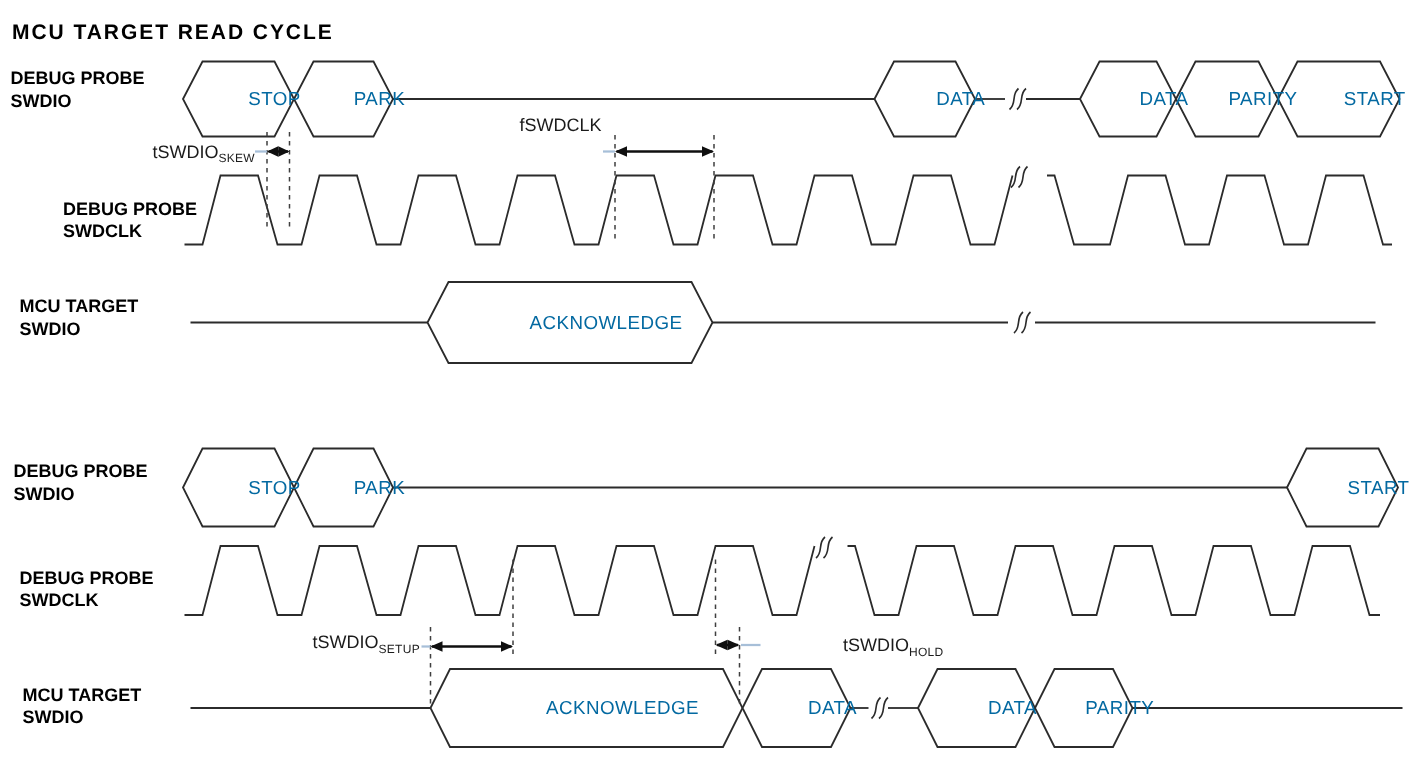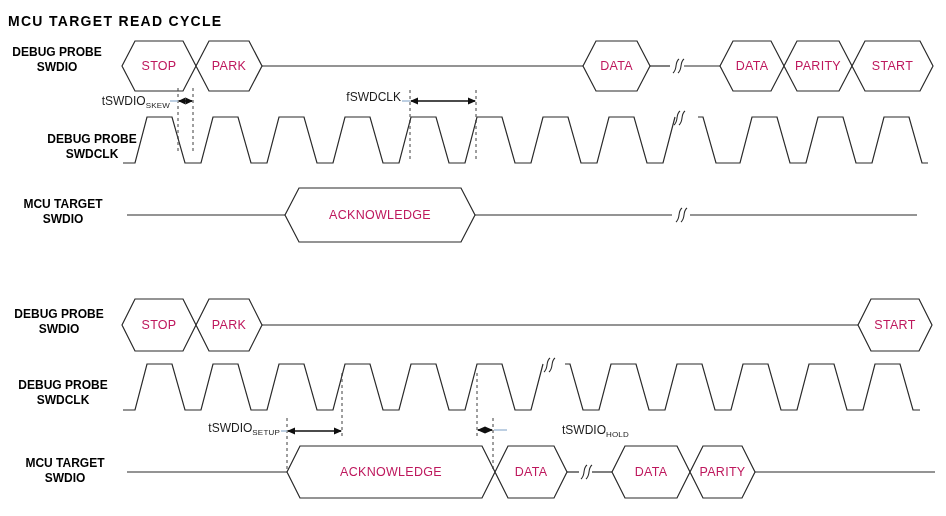--- a/index.html
+++ b/index.html
@@ -7,25 +7,25 @@
     position:relative;width:946px;height:516px;background:#fff;
     font-family:"Liberation Sans",sans-serif;overflow:hidden;color:#111;padding-left:36px;
   }
   #wave-svg{position:absolute;left:0;top:0;}
   .title{
     position:absolute;font-weight:bold;font-size:14px;letter-spacing:1.3px;
     color:#000;white-space:nowrap;
   }
   .rowlabel{
     position:absolute;font-weight:bold;font-size:12px;line-height:15px;
-    text-align:center;color:#000;width:100px;white-space:nowrap;
+    color:#000;width:100px;white-space:nowrap;
   }
   .bubble-label{
     position:absolute;transform:translate(-50%,-50%);font-size:12.5px;
-    color:#be185d;white-space:nowrap;letter-spacing:.3px;
+    color:#0369a1;white-space:nowrap;letter-spacing:.3px;margin-left:24px;
   }
   .ann{position:absolute;font-size:12px;color:#1b1b1b;white-space:nowrap;}
   .ann-sub{font-size:8px;position:relative;top:3px;letter-spacing:.2px;}
 </style>
 </head>
 <body>
 
 <div class="stage" id="stage">
   <svg id="wave-svg" width="946" height="516" viewBox="0 0 946 516">
       <g stroke="#2b2b2b" fill="none" stroke-width="1.2" stroke-linejoin="miter">
@@ -136,21 +136,21 @@
     <div>SWDCLK</div>
   </div>
   <div class="rowlabel" style="left:15px;top:456px">
     <div>MCU TARGET</div>
     <div>SWDIO</div>
   </div>
 
   <div class="ann" style="left:60px;top:94px;width:110px;text-align:right">
     <span class="ann-main">tSWDIO</span><span class="ann-sub">SKEW</span>
   </div>
-  <div class="ann" style="left:295px;top:90px;width:106px;text-align:right">
+  <div class="ann" style="left:295px;top:76px;width:106px;text-align:right">
     <span class="ann-main">fSWDCLK</span><span class="ann-sub"></span>
   </div>
   <div class="ann" style="left:172px;top:421px;width:108px;text-align:right">
     <span class="ann-main">tSWDIO</span><span class="ann-sub">SETUP</span>
   </div>
   <div class="ann" style="left:509px;top:423px;width:120px;text-align:right">
     <span class="ann-main">tSWDIO</span><span class="ann-sub">HOLD</span>
   </div>
 <div class="bubble-label" style="left: 159px; top: 66px;">STOP</div>
     <div class="bubble-label" style="left: 229px; top: 66px;">PARK</div>

